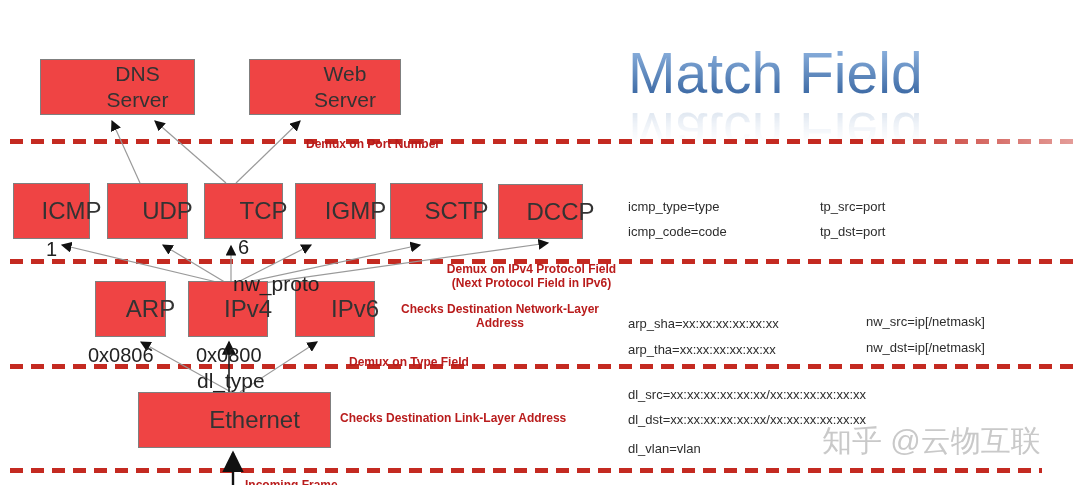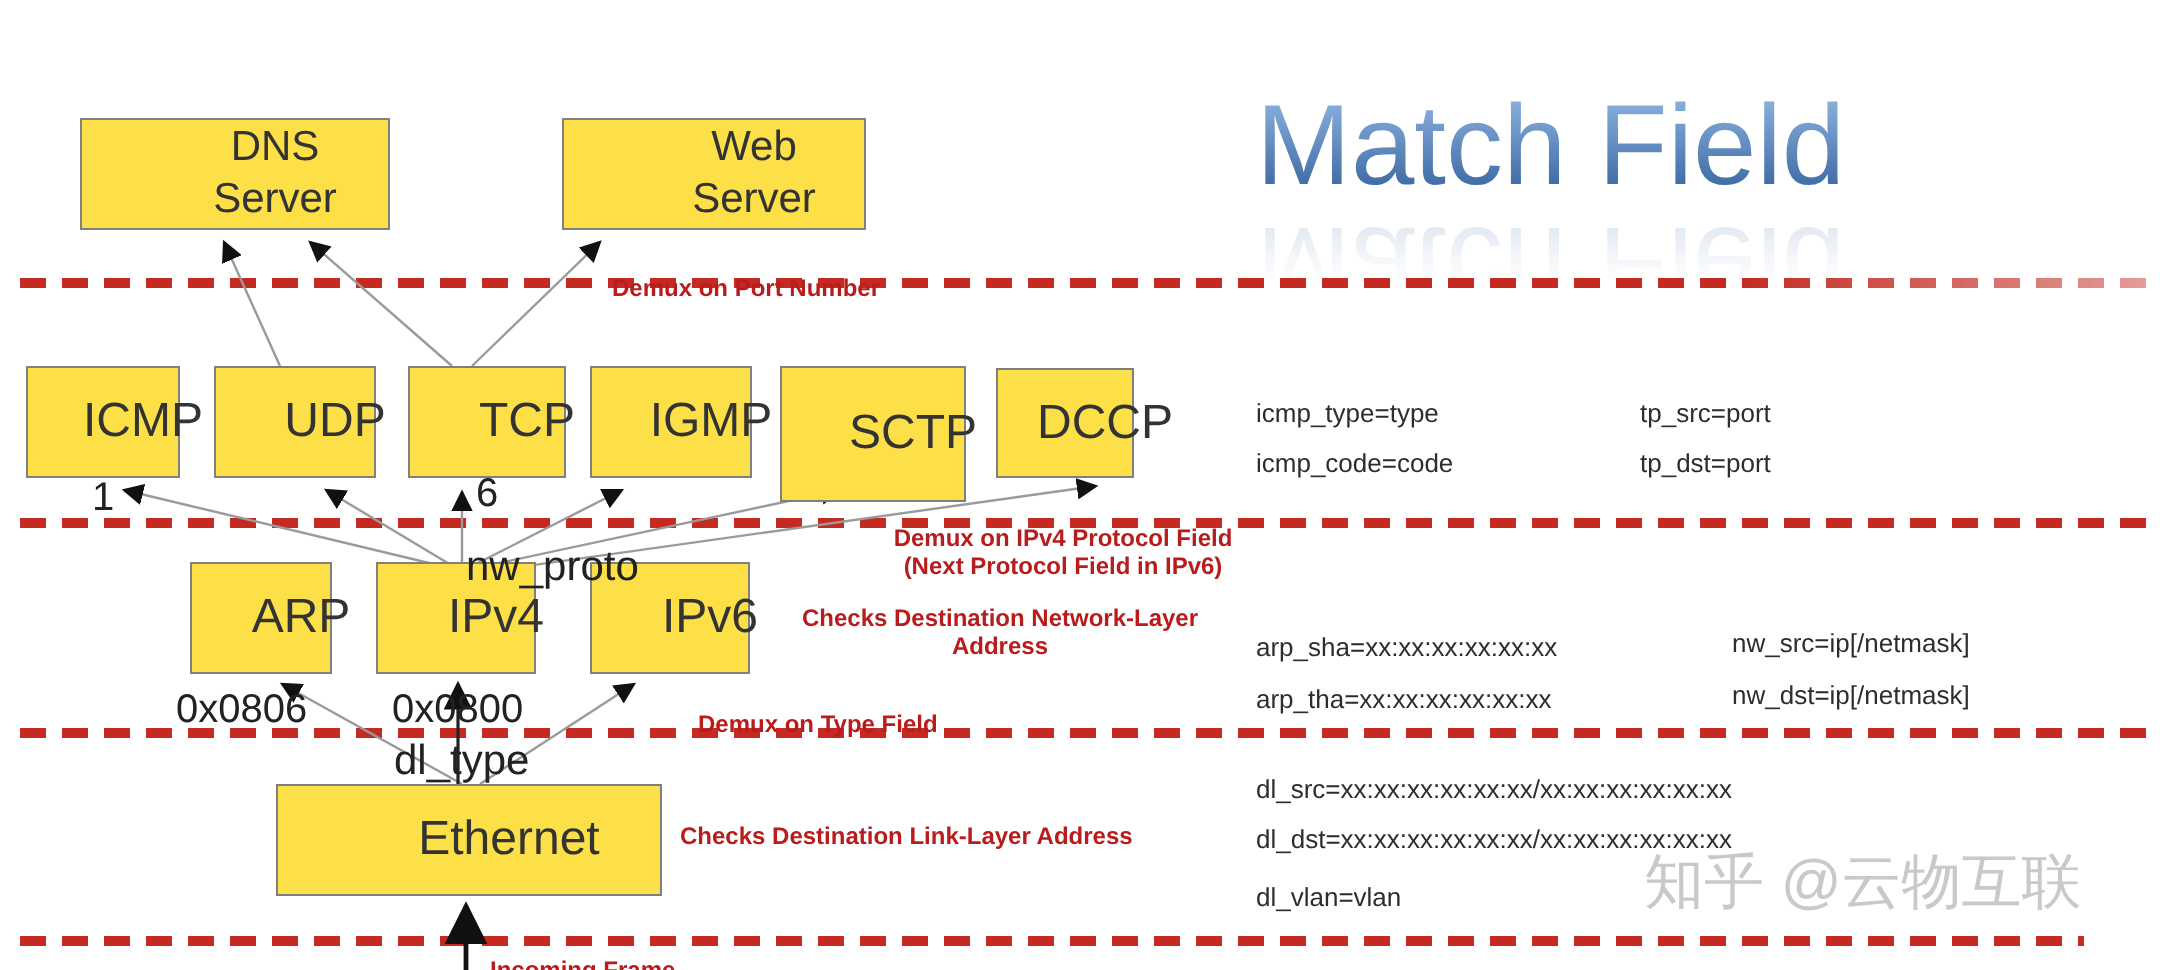--- a/index.html
+++ b/index.html
@@ -11,21 +11,21 @@
   .dashline{
     position:absolute;height:5px;
     background:repeating-linear-gradient(to right,#c42a21 0 13px,transparent 13px 21px);
   }
   .dashline .fade{
     position:absolute;right:0;top:0;height:100%;width:210px;
     background:linear-gradient(to right,rgba(255,255,255,0),rgba(255,255,255,.55));
   }
   
   .nodebox{
-    position:absolute;background:#fde047;border:1.5px solid #7f7f7f;
+    position:absolute;background:#ef4444;border:1.5px solid #7f7f7f;
     display:flex;align-items:center;justify-content:center;
     color:#333;box-sizing:border-box;padding-left:40px;
   }
   .nodebox.srv{font-size:21px;line-height:26px;text-align:center;white-space:pre-line;}
   .nodebox.proto{font-size:24px;}
   
   .lbl{position:absolute;color:#2f2f2f;white-space:nowrap;}
   .fieldname{font-size:21px;color:#222;}
   .hexnum{font-size:20px;color:#222;}
   .protonum{font-size:20px;color:#222;}
@@ -86,29 +86,29 @@
 
     <line x1="231" y1="392" x2="141" y2="342" stroke="#9a9a9a" stroke-width="1.2" marker-end="url(#ah)"></line>
     <line x1="229" y1="392" x2="229" y2="342" stroke="#222" stroke-width="1.6" marker-end="url(#ah)"></line>
     <line x1="240" y1="392" x2="317" y2="342" stroke="#9a9a9a" stroke-width="1.2" marker-end="url(#ah)"></line>
 
     <line x1="233" y1="485" x2="233" y2="453" stroke="#111" stroke-width="2.4" marker-end="url(#ah)"></line>
   </svg>
 
   <div class="nodebox srv" style="left:40px;top:59px;width:155px;height:56px;">DNS
 Server</div>
-  <div class="nodebox srv" style="left:249px;top:59px;width:152px;height:56px;margin-left:32px;">Web
+  <div class="nodebox srv" style="left:249px;top:59px;width:152px;height:56px;">Web
 Server</div>
 
   <div class="nodebox proto" style="left:13px;top:183px;width:77px;height:56px;">ICMP</div>
   <div class="nodebox proto" style="left:107px;top:183px;width:81px;height:56px;">UDP</div>
   <div class="nodebox proto" style="left:204px;top:183px;width:79px;height:56px;">TCP</div>
   <div class="nodebox proto" style="left:295px;top:183px;width:81px;height:56px;">IGMP</div>
-  <div class="nodebox proto" style="left:390px;top:183px;width:93px;height:68px;">SCTP</div>
-  <div class="nodebox proto" style="left:498px;top:184px;width:69px;height:55px;">DCCP</div>
+  <div class="nodebox proto" style="left:390px;top:183px;width:93px;height:56px;">SCTP</div>
+  <div class="nodebox proto" style="left:498px;top:184px;width:85px;height:55px;">DCCP</div>
 
   <div class="nodebox proto" style="left:95px;top:281px;width:71px;height:56px;">ARP</div>
   <div class="nodebox proto" style="left:188px;top:281px;width:80px;height:56px;">IPv4</div>
   <div class="nodebox proto" style="left:295px;top:281px;width:80px;height:56px;">IPv6</div>
 
   <div class="nodebox proto" style="left:138px;top:392px;width:193px;height:56px;">Ethernet</div>
 
   <div class="lbl protonum" style="left:46px;top:238px;">1</div>
   <div class="lbl protonum" style="left:238px;top:236px;">6</div>
   <div class="lbl fieldname" style="left:187px;top:272px;margin-left:46px;">nw_proto</div>

